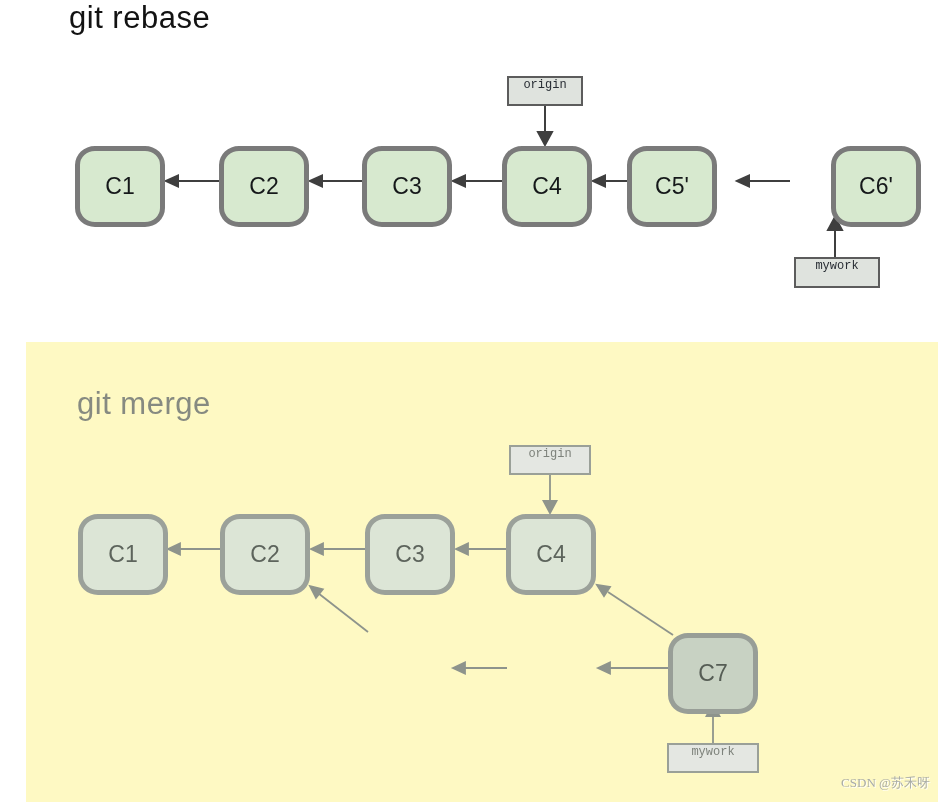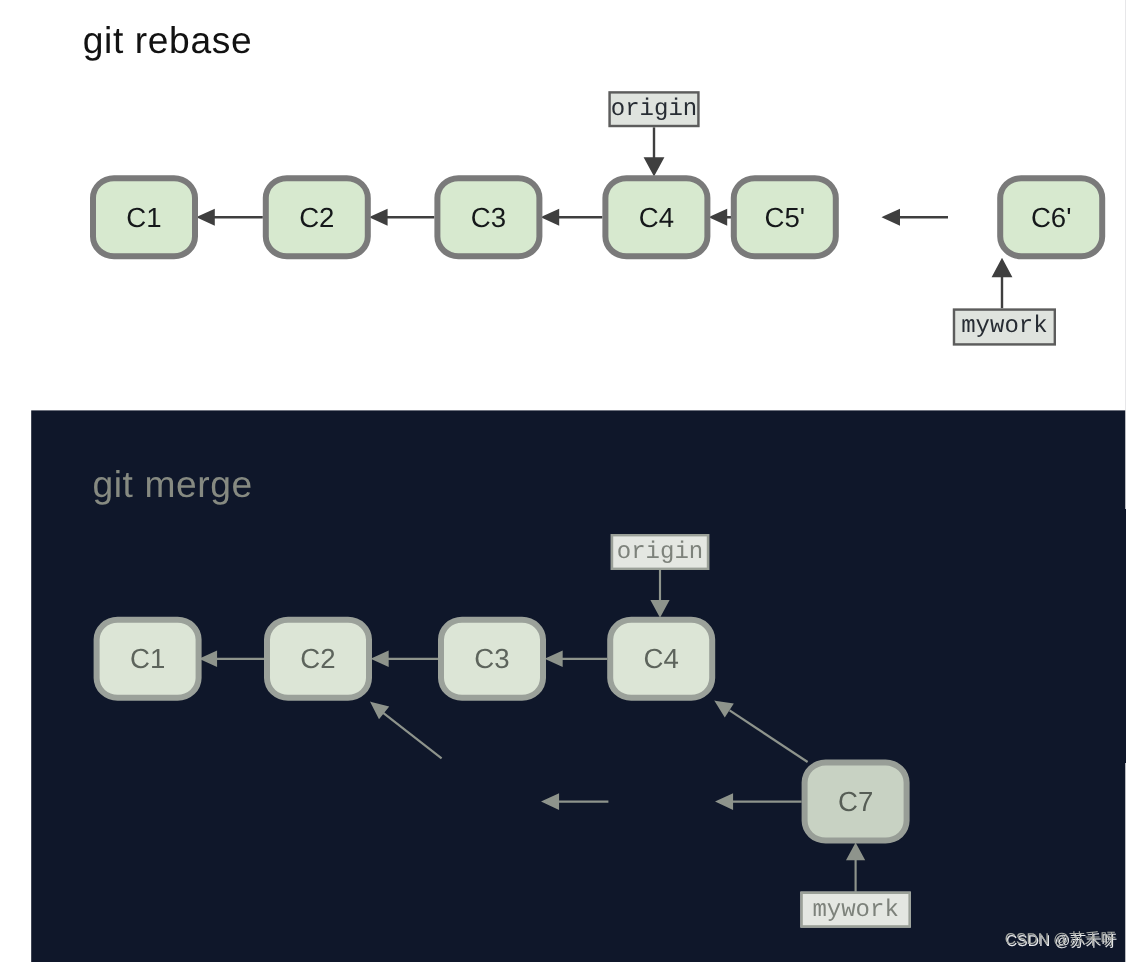--- a/index.html
+++ b/index.html
@@ -19,53 +19,52 @@
     font-size: 31px;
     letter-spacing: 0.5px;
     color: #121212;
     white-space: nowrap;
   }
 
   
   .node {
     position: absolute;
     width: 90px;
-    height: 70px;
+    height: 81px;
     box-sizing: border-box;
     background: #d7e9cf;
     border: 5px solid #7a7a7a;
     border-radius: 20px / 19px;
     display: flex;
     align-items: center;
     justify-content: center;
     font-size: 23px;
     color: #15181a;
   }
 
   
   .lbl {
     position: absolute;
     box-sizing: border-box;
     background: #dfe3de;
     border: 2px solid #5c5c5c;
     display: flex;
-    align-items: center;
     justify-content: center;
     font-family: "Liberation Mono", monospace;
-    font-size: 20px;
+    font-size: 12px;
     color: #272c33;
   }
 
   
   .merge-panel {
     left: 26px;
     top: 342px;
     width: 912px;
     height: 460px;
-    background: #0f172a;
+    background: #fef9c3;
   }
   .merge-panel .diagram-title { color: #868a81; }
   .merge-panel .node {
     background: #dce5d6;
     border-color: #9ba19a;
     color: #5d645c;
   }
   .merge-panel .node.dark { background: #c8d2c3; border-color: #989e97; color: #565d55; }
   .merge-panel .lbl {
     background: #e4e7e2;
@@ -73,30 +72,30 @@
     color: #7d827b;
   }
 
   .watermark {
     position: absolute;
     right: 8px;
     top: 774px;
     font-size: 13px;
     color: #a9aca7;
     text-shadow: 1px 1px 0 rgba(255,255,255,0.9);
-    font-family: Liberation Sans, sans-serif;
+    font-family: Liberation Serif, serif;
   }
 </style>
 </head>
 <body>
 
 <div class="stage">
 
   <section style="left:0;top:0;width:938px;height:342px;">
-    <div class="diagram-title" style="left:69px;top:16px;">git rebase</div>
+    <div class="diagram-title" style="left:69px;top:0;">git rebase</div>
 
     <svg class="layer" width="938" height="342" viewBox="0 0 938 342">
       <g stroke="#3f3f3f" stroke-width="2" fill="#3f3f3f">
         <g>
           <line x1="219" y1="181" x2="178" y2="181"></line>
             <polygon points="166,181 178,175.5 178,186.5"></polygon>
         </g>
         <g>
           <line x1="362" y1="181" x2="322" y2="181"></line>
             <polygon points="310,181 322,175.5 322,186.5"></polygon>
@@ -133,21 +132,21 @@
     </div>
     <div class="node" style="left:219px;top:146px;">
       <span>C2</span>
     </div>
     <div class="node" style="left:362px;top:146px;">
       <span>C3</span>
     </div>
     <div class="node" style="left:502px;top:146px;">
       <span>C4</span>
     </div>
-    <div class="node" style="left:609px;top:146px;">
+    <div class="node" style="left:627px;top:146px;">
       <span>C5'</span>
     </div>
     <div class="node" style="left:790px;top:146px;margin-left:41px;">
       <span>C6'</span>
     </div>
 
     <div class="lbl" style="left:794px;top:257px;width:86px;height:31px;">
       <span>mywork</span>
     </div>
   </section>

